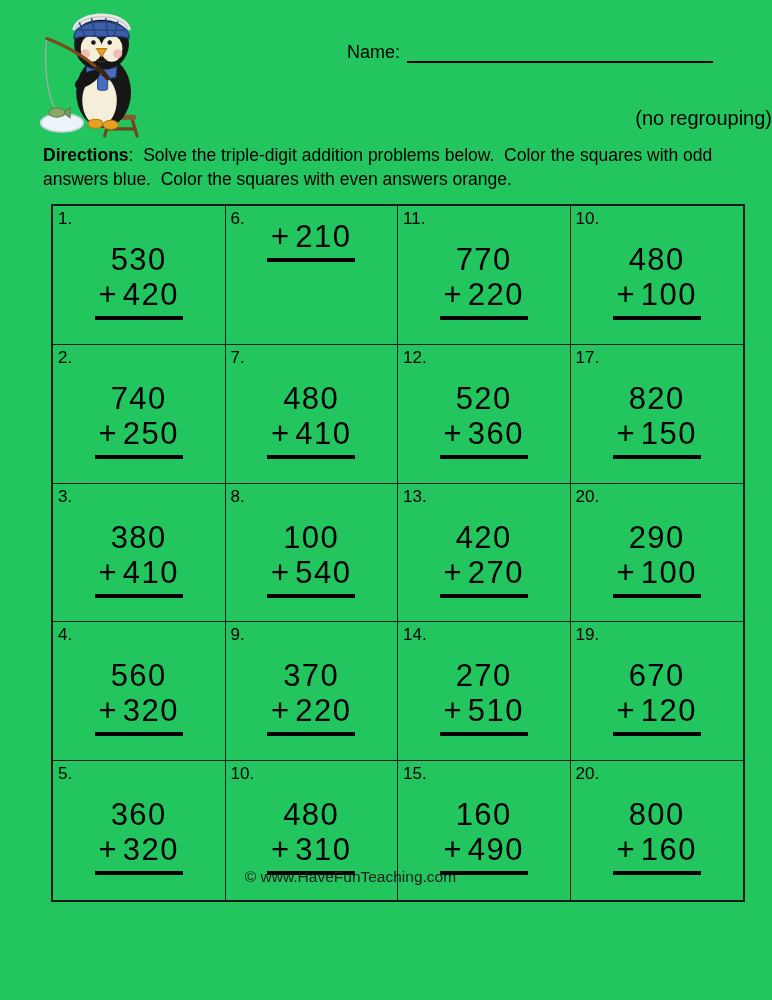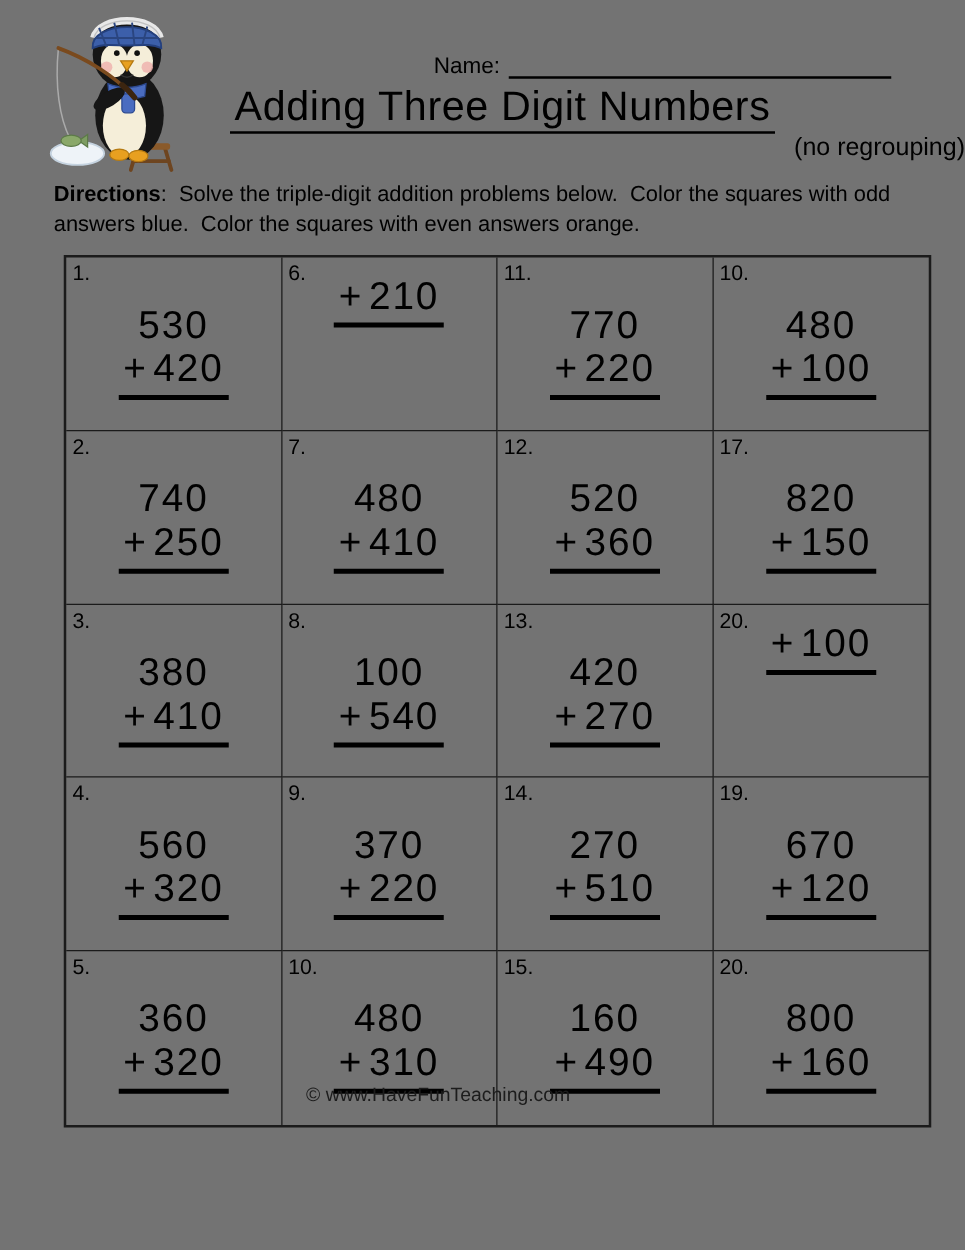--- a/index.html
+++ b/index.html
@@ -1,17 +1,17 @@
 <!DOCTYPE html>
 <html><head>
 <meta charset="utf-8">
 <style>
   html,body{margin:0;padding:0;background:#fff;}
   .page{
-    position:relative;width:772px;height:1000px;background:#737373;
+    position:relative;width:772px;height:1000px;background:#22c55e;
     font-family:"Liberation Sans",sans-serif;color:#000;overflow:hidden;
   }
   
   .penguin{position:absolute;left:38px;top:8px;width:118px;height:130px;}
   .name-row{position:absolute;left:347px;top:42px;display:flex;align-items:flex-end;font-size:18px;}
   .name-line{display:inline-block;width:306px;border-bottom:2px solid #000;margin-left:7px;height:19px;}
   .title-wrap{position:absolute;left:32px;top:66px;width:740px;text-align:center;}
   .title-text{font-size:33px;letter-spacing:.5px;border-bottom:2.5px solid #000;padding:0 4px 2px 4px;}
   .subtitle{position:absolute;left:32px;top:107px;width:740px;text-align:right;font-size:20px;}
   .directions{position:absolute;left:43px;top:144px;width:706px;font-size:17.5px;line-height:1.36;white-space:pre-wrap;}
@@ -88,249 +88,247 @@
 
     <path d="M8,30 C30,38 52,52 66,67" fill="none" stroke="#7a4a1e" stroke-width="3" stroke-linecap="round"></path>
     <path d="M58,59 C62,62 65,65 68,69" fill="none" stroke="#3c2510" stroke-width="4.5" stroke-linecap="round"></path>
   </svg>
 
   <div class="name-row">
     <span>Name:</span>
     <span class="name-line"></span>
   </div>
 
-  <div class="title-wrap">
-    <span class="title-text">Adding Three Digit Numbers</span>
+  <div class="subtitle">(no regrouping)</div>
+
+  <div class="directions"><span class="dlabel">Directions</span><span>:  Solve the triple-digit addition problems below.  Color the squares with odd answers blue.  Color the squares with even answers orange.</span></div>
+
+  <div class="grid">
+
+    <div class="cell">
+      <span class="pnum">1.</span>
+      <div class="prob">
+        <div class="op1">530</div>
+        <div class="row2">
+            <span class="plus">+</span>
+            <span class="op2">420</span>
+          </div>
+        <div class="ansline"></div>
+      </div>
+    </div>
+    <div class="cell">
+      <span class="pnum">6.</span>
+      <div class="prob">
+        <div class="row2">
+            <span class="plus">+</span>
+            <span class="op2">210</span>
+          </div>
+        <div class="ansline"></div>
+      </div>
+    </div>
+    <div class="cell">
+      <span class="pnum">11.</span>
+      <div class="prob">
+        <div class="op1">770</div>
+        <div class="row2">
+            <span class="plus">+</span>
+            <span class="op2">220</span>
+          </div>
+        <div class="ansline"></div>
+      </div>
+    </div>
+    <div class="cell">
+      <span class="pnum">10.</span>
+      <div class="prob">
+        <div class="op1">480</div>
+        <div class="row2">
+            <span class="plus">+</span>
+            <span class="op2">100</span>
+          </div>
+        <div class="ansline"></div>
+      </div>
+    </div>
+
+    <div class="cell">
+      <span class="pnum">2.</span>
+      <div class="prob">
+        <div class="op1">740</div>
+        <div class="row2">
+            <span class="plus">+</span>
+            <span class="op2">250</span>
+          </div>
+        <div class="ansline"></div>
+      </div>
+    </div>
+    <div class="cell">
+      <span class="pnum">7.</span>
+      <div class="prob">
+        <div class="op1">480</div>
+        <div class="row2">
+            <span class="plus">+</span>
+            <span class="op2">410</span>
+          </div>
+        <div class="ansline"></div>
+      </div>
+    </div>
+    <div class="cell">
+      <span class="pnum">12.</span>
+      <div class="prob">
+        <div class="op1">520</div>
+        <div class="row2">
+            <span class="plus">+</span>
+            <span class="op2">360</span>
+          </div>
+        <div class="ansline"></div>
+      </div>
+    </div>
+    <div class="cell">
+      <span class="pnum">17.</span>
+      <div class="prob">
+        <div class="op1">820</div>
+        <div class="row2">
+            <span class="plus">+</span>
+            <span class="op2">150</span>
+          </div>
+        <div class="ansline"></div>
+      </div>
+    </div>
+
+    <div class="cell">
+      <span class="pnum">3.</span>
+      <div class="prob">
+        <div class="op1">380</div>
+        <div class="row2">
+            <span class="plus">+</span>
+            <span class="op2">410</span>
+          </div>
+        <div class="ansline"></div>
+      </div>
+    </div>
+    <div class="cell">
+      <span class="pnum">8.</span>
+      <div class="prob">
+        <div class="op1">100</div>
+        <div class="row2">
+            <span class="plus">+</span>
+            <span class="op2">540</span>
+          </div>
+        <div class="ansline"></div>
+      </div>
+    </div>
+    <div class="cell">
+      <span class="pnum">13.</span>
+      <div class="prob">
+        <div class="op1">420</div>
+        <div class="row2">
+            <span class="plus">+</span>
+            <span class="op2">270</span>
+          </div>
+        <div class="ansline"></div>
+      </div>
+    </div>
+    <div class="cell">
+      <span class="pnum">20.</span>
+      <div class="prob">
+        <div class="op1">290</div>
+        <div class="row2">
+            <span class="plus">+</span>
+            <span class="op2">100</span>
+          </div>
+        <div class="ansline"></div>
+      </div>
+    </div>
+
+    <div class="cell">
+      <span class="pnum">4.</span>
+      <div class="prob">
+        <div class="op1">560</div>
+        <div class="row2">
+            <span class="plus">+</span>
+            <span class="op2">320</span>
+          </div>
+        <div class="ansline"></div>
+      </div>
+    </div>
+    <div class="cell">
+      <span class="pnum">9.</span>
+      <div class="prob">
+        <div class="op1">370</div>
+        <div class="row2">
+            <span class="plus">+</span>
+            <span class="op2">220</span>
+          </div>
+        <div class="ansline"></div>
+      </div>
+    </div>
+    <div class="cell">
+      <span class="pnum">14.</span>
+      <div class="prob">
+        <div class="op1">270</div>
+        <div class="row2">
+            <span class="plus">+</span>
+            <span class="op2">510</span>
+          </div>
+        <div class="ansline"></div>
+      </div>
+    </div>
+    <div class="cell">
+      <span class="pnum">19.</span>
+      <div class="prob">
+        <div class="op1">670</div>
+        <div class="row2">
+            <span class="plus">+</span>
+            <span class="op2">120</span>
+          </div>
+        <div class="ansline"></div>
+      </div>
+    </div>
+
+    <div class="cell">
+      <span class="pnum">5.</span>
+      <div class="prob">
+        <div class="op1">360</div>
+        <div class="row2">
+            <span class="plus">+</span>
+            <span class="op2">320</span>
+          </div>
+        <div class="ansline"></div>
+      </div>
+    </div>
+    <div class="cell">
+      <span class="pnum">10.</span>
+      <div class="prob">
+        <div class="op1">480</div>
+        <div class="row2">
+            <span class="plus">+</span>
+            <span class="op2">310</span>
+          </div>
+        <div class="ansline"></div>
+      </div>
+    </div>
+    <div class="cell">
+      <span class="pnum">15.</span>
+      <div class="prob">
+        <div class="op1">160</div>
+        <div class="row2">
+            <span class="plus">+</span>
+            <span class="op2">490</span>
+          </div>
+        <div class="ansline"></div>
+      </div>
+    </div>
+    <div class="cell">
+      <span class="pnum">20.</span>
+      <div class="prob">
+        <div class="op1">800</div>
+        <div class="row2">
+            <span class="plus">+</span>
+            <span class="op2">160</span>
+          </div>
+        <div class="ansline"></div>
+      </div>
+    </div>
+
   </div>
-  <div class="subtitle">(no regrouping)</div>
-
-  <div class="directions"><span class="dlabel">Directions</span><span>:  Solve the triple-digit addition problems below.  Color the squares with odd answers blue.  Color the squares with even answers orange.</span></div>
-
-  <div class="grid">
-
-    <div class="cell">
-      <span class="pnum">1.</span>
-      <div class="prob">
-        <div class="op1">530</div>
-        <div class="row2">
-            <span class="plus">+</span>
-            <span class="op2">420</span>
-          </div>
-        <div class="ansline"></div>
-      </div>
-    </div>
-    <div class="cell">
-      <span class="pnum">6.</span>
-      <div class="prob">
-        <div class="row2">
-            <span class="plus">+</span>
-            <span class="op2">210</span>
-          </div>
-        <div class="ansline"></div>
-      </div>
-    </div>
-    <div class="cell">
-      <span class="pnum">11.</span>
-      <div class="prob">
-        <div class="op1">770</div>
-        <div class="row2">
-            <span class="plus">+</span>
-            <span class="op2">220</span>
-          </div>
-        <div class="ansline"></div>
-      </div>
-    </div>
-    <div class="cell">
-      <span class="pnum">10.</span>
-      <div class="prob">
-        <div class="op1">480</div>
-        <div class="row2">
-            <span class="plus">+</span>
-            <span class="op2">100</span>
-          </div>
-        <div class="ansline"></div>
-      </div>
-    </div>
-
-    <div class="cell">
-      <span class="pnum">2.</span>
-      <div class="prob">
-        <div class="op1">740</div>
-        <div class="row2">
-            <span class="plus">+</span>
-            <span class="op2">250</span>
-          </div>
-        <div class="ansline"></div>
-      </div>
-    </div>
-    <div class="cell">
-      <span class="pnum">7.</span>
-      <div class="prob">
-        <div class="op1">480</div>
-        <div class="row2">
-            <span class="plus">+</span>
-            <span class="op2">410</span>
-          </div>
-        <div class="ansline"></div>
-      </div>
-    </div>
-    <div class="cell">
-      <span class="pnum">12.</span>
-      <div class="prob">
-        <div class="op1">520</div>
-        <div class="row2">
-            <span class="plus">+</span>
-            <span class="op2">360</span>
-          </div>
-        <div class="ansline"></div>
-      </div>
-    </div>
-    <div class="cell">
-      <span class="pnum">17.</span>
-      <div class="prob">
-        <div class="op1">820</div>
-        <div class="row2">
-            <span class="plus">+</span>
-            <span class="op2">150</span>
-          </div>
-        <div class="ansline"></div>
-      </div>
-    </div>
-
-    <div class="cell">
-      <span class="pnum">3.</span>
-      <div class="prob">
-        <div class="op1">380</div>
-        <div class="row2">
-            <span class="plus">+</span>
-            <span class="op2">410</span>
-          </div>
-        <div class="ansline"></div>
-      </div>
-    </div>
-    <div class="cell">
-      <span class="pnum">8.</span>
-      <div class="prob">
-        <div class="op1">100</div>
-        <div class="row2">
-            <span class="plus">+</span>
-            <span class="op2">540</span>
-          </div>
-        <div class="ansline"></div>
-      </div>
-    </div>
-    <div class="cell">
-      <span class="pnum">13.</span>
-      <div class="prob">
-        <div class="op1">420</div>
-        <div class="row2">
-            <span class="plus">+</span>
-            <span class="op2">270</span>
-          </div>
-        <div class="ansline"></div>
-      </div>
-    </div>
-    <div class="cell">
-      <span class="pnum">20.</span>
-      <div class="prob">
-        <div class="row2">
-            <span class="plus">+</span>
-            <span class="op2">100</span>
-          </div>
-        <div class="ansline"></div>
-      </div>
-    </div>
-
-    <div class="cell">
-      <span class="pnum">4.</span>
-      <div class="prob">
-        <div class="op1">560</div>
-        <div class="row2">
-            <span class="plus">+</span>
-            <span class="op2">320</span>
-          </div>
-        <div class="ansline"></div>
-      </div>
-    </div>
-    <div class="cell">
-      <span class="pnum">9.</span>
-      <div class="prob">
-        <div class="op1">370</div>
-        <div class="row2">
-            <span class="plus">+</span>
-            <span class="op2">220</span>
-          </div>
-        <div class="ansline"></div>
-      </div>
-    </div>
-    <div class="cell">
-      <span class="pnum">14.</span>
-      <div class="prob">
-        <div class="op1">270</div>
-        <div class="row2">
-            <span class="plus">+</span>
-            <span class="op2">510</span>
-          </div>
-        <div class="ansline"></div>
-      </div>
-    </div>
-    <div class="cell">
-      <span class="pnum">19.</span>
-      <div class="prob">
-        <div class="op1">670</div>
-        <div class="row2">
-            <span class="plus">+</span>
-            <span class="op2">120</span>
-          </div>
-        <div class="ansline"></div>
-      </div>
-    </div>
-
-    <div class="cell">
-      <span class="pnum">5.</span>
-      <div class="prob">
-        <div class="op1">360</div>
-        <div class="row2">
-            <span class="plus">+</span>
-            <span class="op2">320</span>
-          </div>
-        <div class="ansline"></div>
-      </div>
-    </div>
-    <div class="cell">
-      <span class="pnum">10.</span>
-      <div class="prob">
-        <div class="op1">480</div>
-        <div class="row2">
-            <span class="plus">+</span>
-            <span class="op2">310</span>
-          </div>
-        <div class="ansline"></div>
-      </div>
-    </div>
-    <div class="cell">
-      <span class="pnum">15.</span>
-      <div class="prob">
-        <div class="op1">160</div>
-        <div class="row2">
-            <span class="plus">+</span>
-            <span class="op2">490</span>
-          </div>
-        <div class="ansline"></div>
-      </div>
-    </div>
-    <div class="cell">
-      <span class="pnum">20.</span>
-      <div class="prob">
-        <div class="op1">800</div>
-        <div class="row2">
-            <span class="plus">+</span>
-            <span class="op2">160</span>
-          </div>
-        <div class="ansline"></div>
-      </div>
-    </div>
-
-  </div>
 
   <div class="footer">© www.HaveFunTeaching.com</div>
 
 </div>
 
 </body></html>

